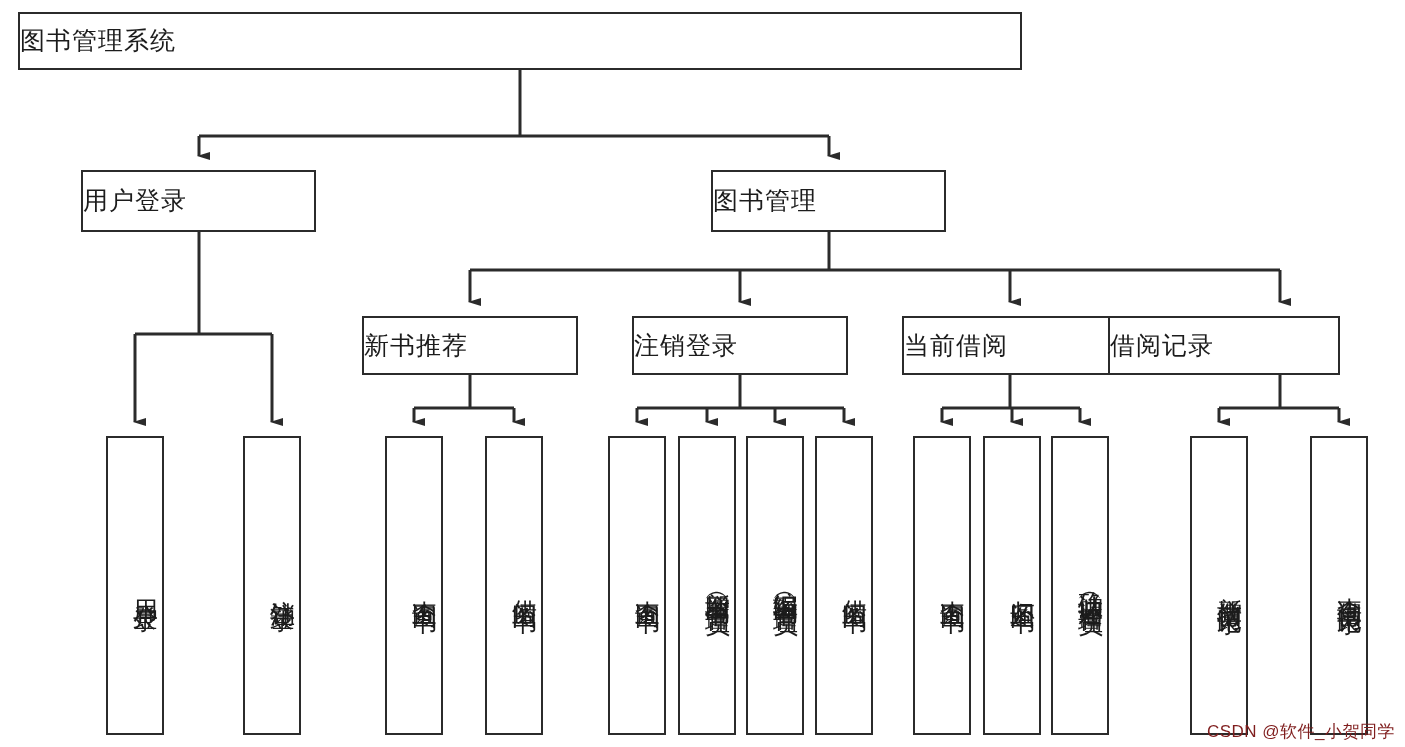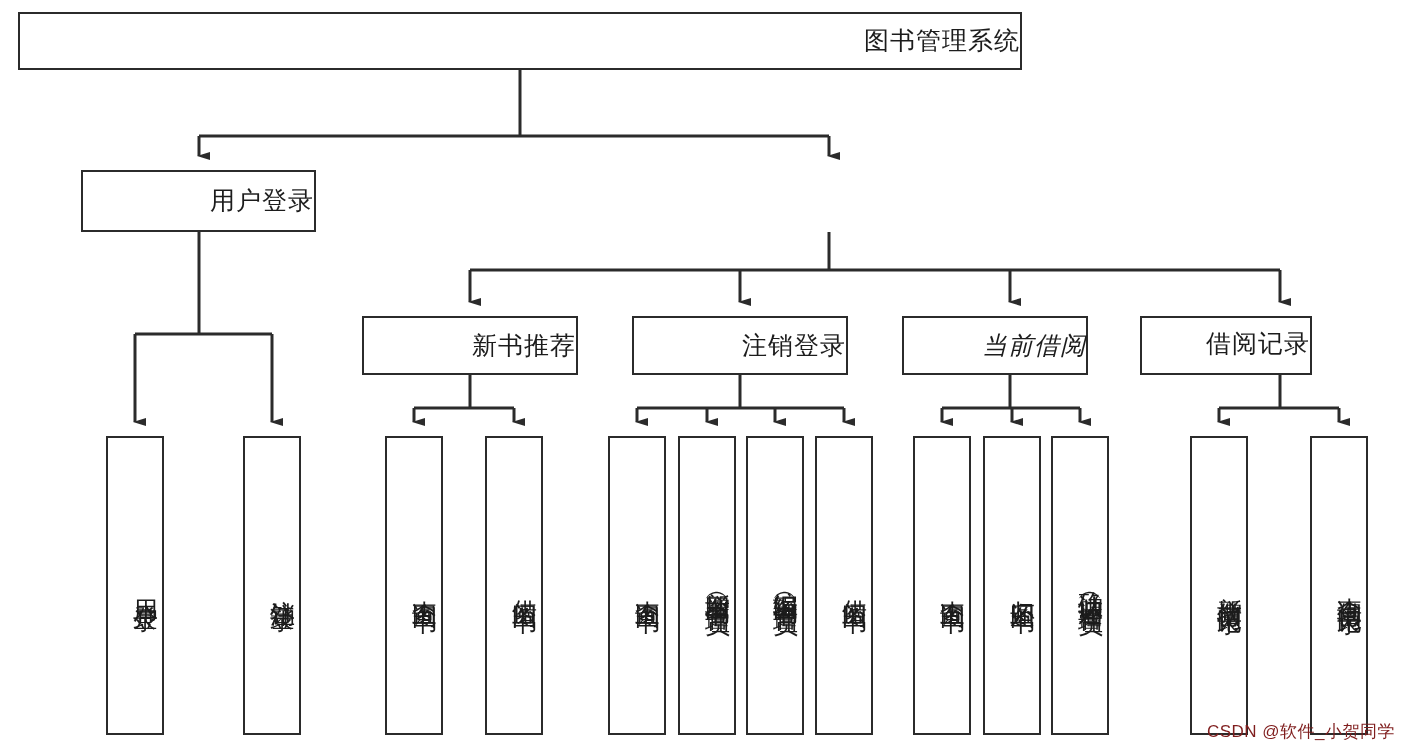--- a/index.html
+++ b/index.html
@@ -25,21 +25,21 @@
     height: 747px;
     pointer-events: none;
   }
   .node {
     position: absolute;
     box-sizing: border-box;
     background: #ffffff;
     border: 2.5px solid #2b2b2b;
     display: flex;
     align-items: center;
-    justify-content: flex-end;
+    justify-content: flex-start;
     color: #1c1c1c;
   }
   .node.h {
     font-size: 25px;
     letter-spacing: 1px;
     line-height: 1.1;
   }
   .node.v {
     writing-mode: vertical-rl;
     text-orientation: upright;
@@ -121,31 +121,34 @@
     </g>
   </svg>
 
   <div class="node h" style="left: 18px; top: 12px; width: 1004px; height: 58px;">
     <span>图书管理系统</span>
   </div>
 
   <div class="node h" style="left: 81px; top: 170px; width: 235px; height: 62px;">
     <span>用户登录</span>
   </div>
+  <div class="node h" style="left: 711px; top: 170px; width: 235px; height: 62px;">
+    <span>图书管理</span>
+  </div>
 
-  <div class="node h" style="left: 362px; top: 316px; width: 216px; height: 59px; padding-left: 45px;">
+  <div class="node h" style="left: 362px; top: 316px; width: 216px; height: 59px;">
     <span>新书推荐</span>
   </div>
   <div class="node h" style="left: 632px; top: 316px; width: 216px; height: 59px;">
     <span>注销登录</span>
   </div>
-  <div class="node h" style="left: 902px; top: 316px; width: 186px; height: 59px; font-style: italic;">
+  <div class="node h" style="left: 902px; top: 316px; width: 216px; height: 59px;">
     <span>当前借阅</span>
   </div>
-  <div class="node h" style="left: 1140px; top: 316px; width: 172px; height: 59px; font-family: Liberation Mono, monospace;">
+  <div class="node h" style="left: 1108px; top: 316px; width: 232px; height: 59px;">
     <span>借阅记录</span>
   </div>
 
   <div class="node v" style="left: 106px; top: 436px; width: 58px; height: 299px;">
     <span class="vtext">用户登录</span>
   </div>
   <div class="node v" style="left: 243px; top: 436px; width: 58px; height: 299px;">
     <span class="vtext">注销登录</span>
   </div>
   <div class="node v" style="left: 385px; top: 436px; width: 58px; height: 299px;">

